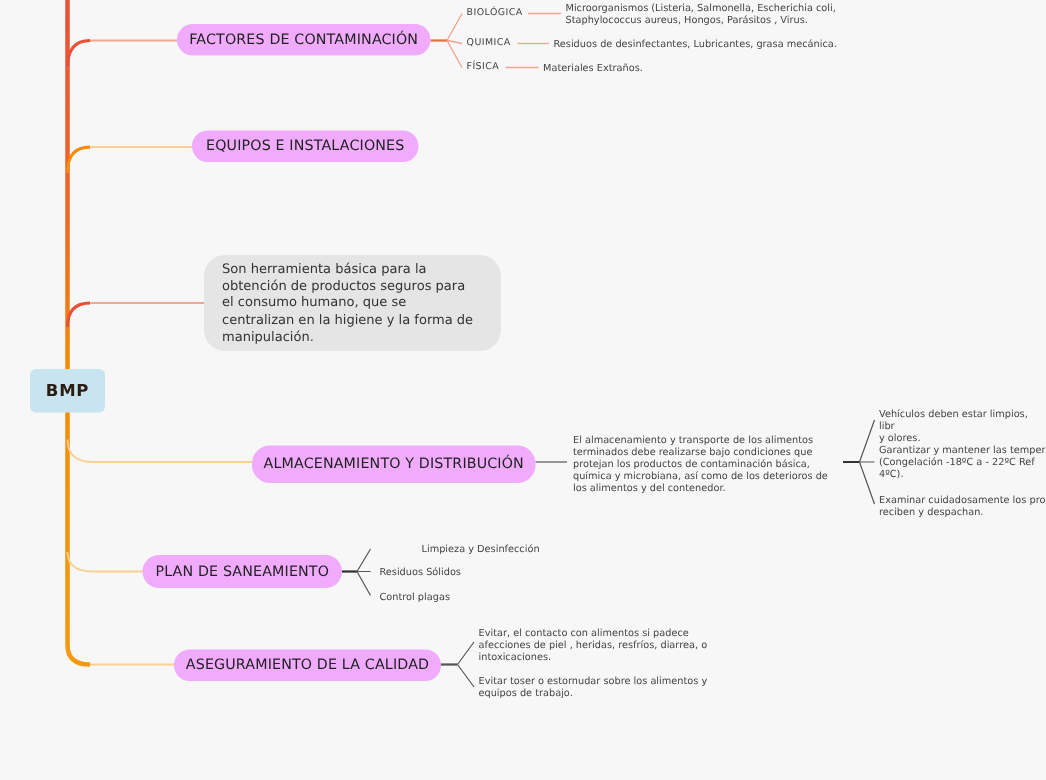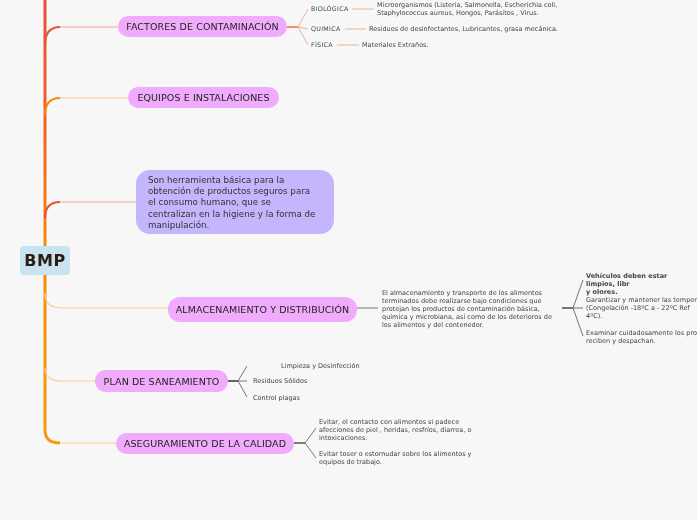--- a/index.html
+++ b/index.html
@@ -8,27 +8,27 @@
     font-family:"DejaVu Sans", sans-serif;
   }
   svg.lines { position:absolute; left:0; top:0; width:697px; height:520px; }
   .node {
     position:absolute; background:#f0abfc; color:#222; font-size:9.5px;
     border-radius:12px; display:flex; align-items:center; justify-content:center;
     white-space:nowrap; letter-spacing:0.1px;
   }
   .root {
     position:absolute; left:20px; top:246px; width:50px; height:29px;
-    background:#c8e4f0; border-radius:4px; font-weight:bold; font-size:16px;
+    background:#c8e4f0; border-radius:4px; font-weight:bold; font-size:11px;
     color:#2a1d12; display:flex; align-items:center; justify-content:center;
     letter-spacing:0.5px;
   }
   .desc-node {
     position:absolute; left:136px; top:170px; width:198px; height:64px;
-    background:#c4b5fd; border-radius:14px; font-size:8.7px; color:#333;
+    background:#e5e5e5; border-radius:14px; font-size:8.7px; color:#333;
     padding:5px 10px 0 12px; box-sizing:border-box; line-height:11.2px; white-space:pre-line;
   }
   .label { position:absolute; font-size:6.5px; color:#444; white-space:nowrap; line-height:8px; }
   .text { position:absolute; font-size:6.5px; color:#444; line-height:8.1px; white-space:pre-line; }
   .small-cap { font-size:6.3px; letter-spacing:0.3px; }
 </style>
 </head>
 <body>
 
 <svg class="lines" viewBox="0 0 697 520">
@@ -88,21 +88,21 @@
 el consumo humano, que se
 centralizan en la higiene y la forma de
 manipulación.</div>
 
 <div class="node" style="left:168px; top:297px; width:189px; height:25px;">ALMACENAMIENTO Y DISTRIBUCIÓN</div>
 <div class="text" style="left:382px; top:289px; width:180px;">El almacenamiento y transporte de los alimentos
 terminados debe realizarse bajo condiciones que
 protejan los productos de contaminación básica,
 química y microbiana, así como de los deterioros de
 los alimentos y del contenedor.</div>
-<div class="text" style="left:586px; top:272px;font-weight:bold;">Vehículos deben estar limpios, libr
+<div class="text" style="left:586px; top:272px;">Vehículos deben estar limpios, libr
 y olores.</div>
 <div class="text" style="left:586px; top:296px;">Garantizar y mantener las temper
 (Congelación -18ºC a -  22ºC Ref
 4ºC).</div>
 <div class="text" style="left:586px; top:329px;">Examinar cuidadosamente los pro
 reciben y  despachan.</div>
 
 <div class="node" style="left:95px; top:370px; width:133px; height:22px;">PLAN DE SANEAMIENTO</div>
 <div class="label" style="left:253px; top:362px;padding-left:28px;">Limpieza y Desinfección</div>
 <div class="label" style="left:253px; top:377px;">Residuos Sólidos</div>

